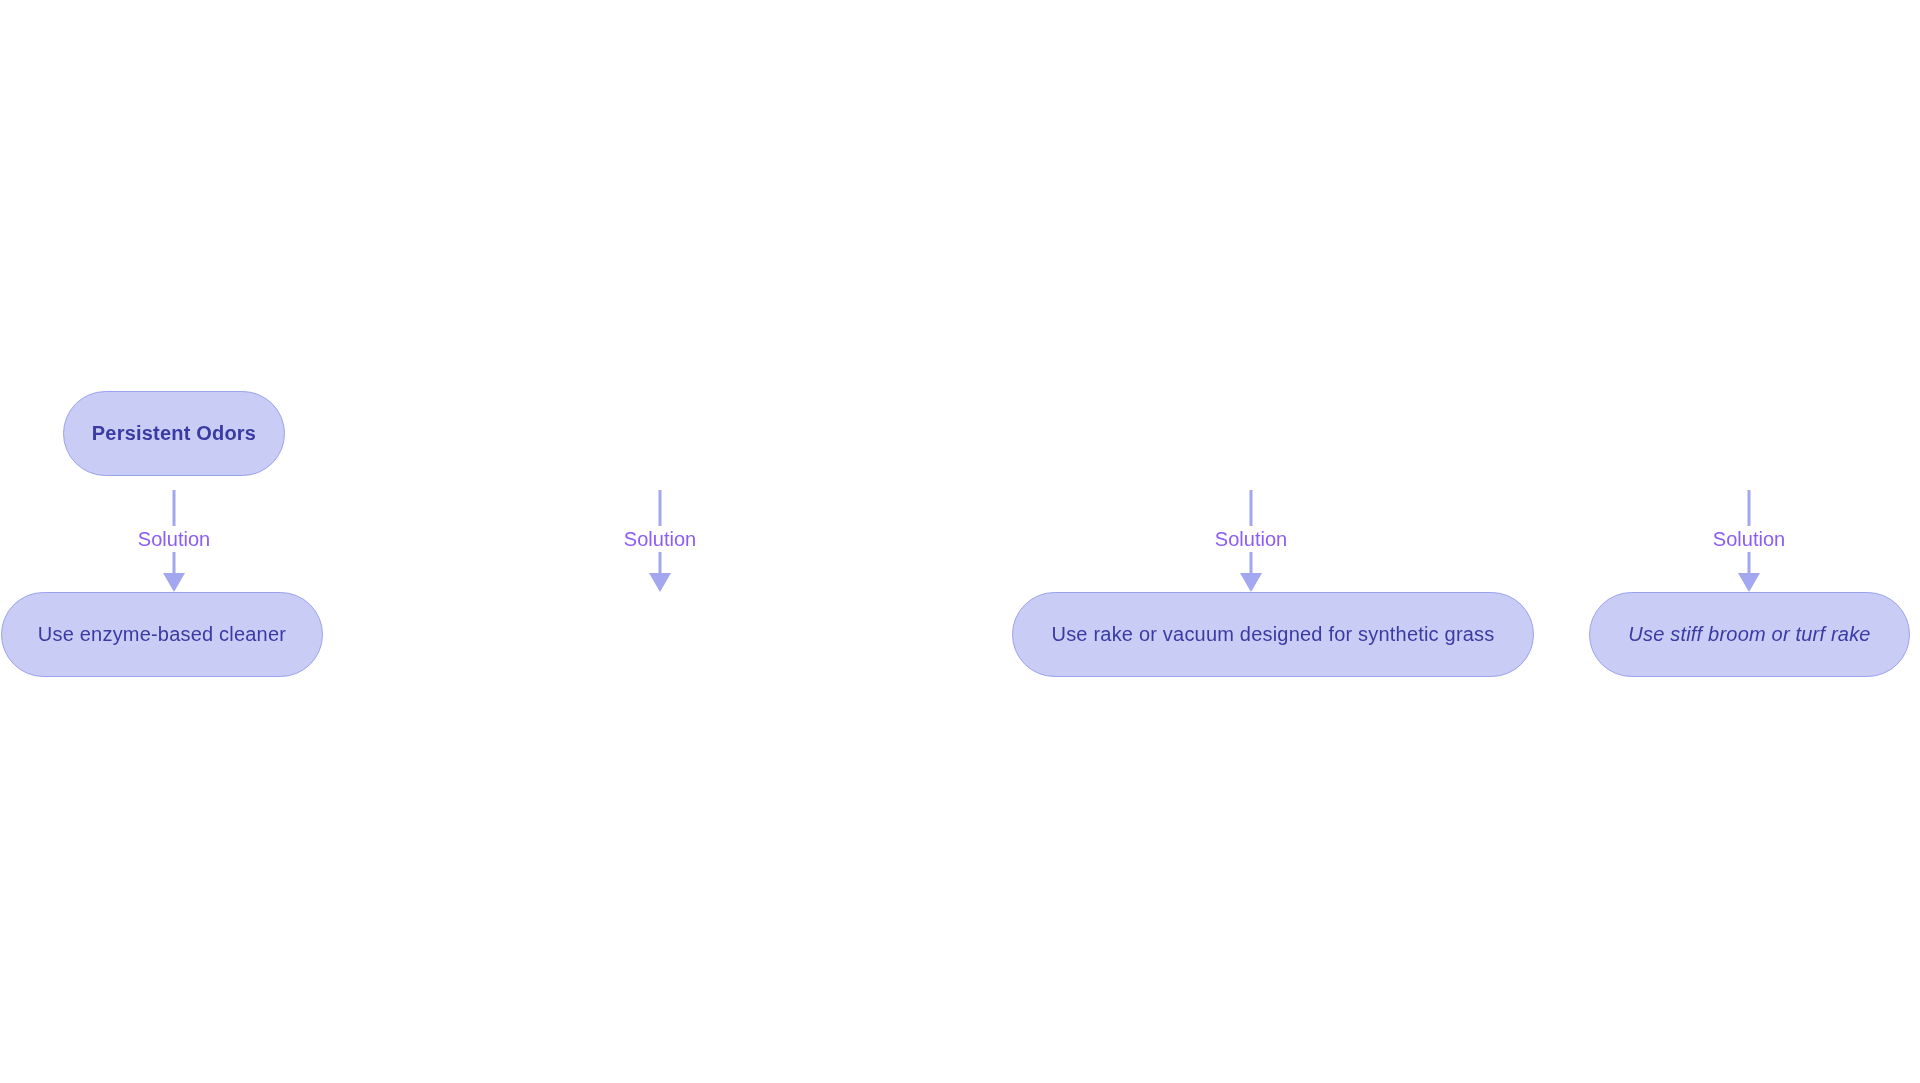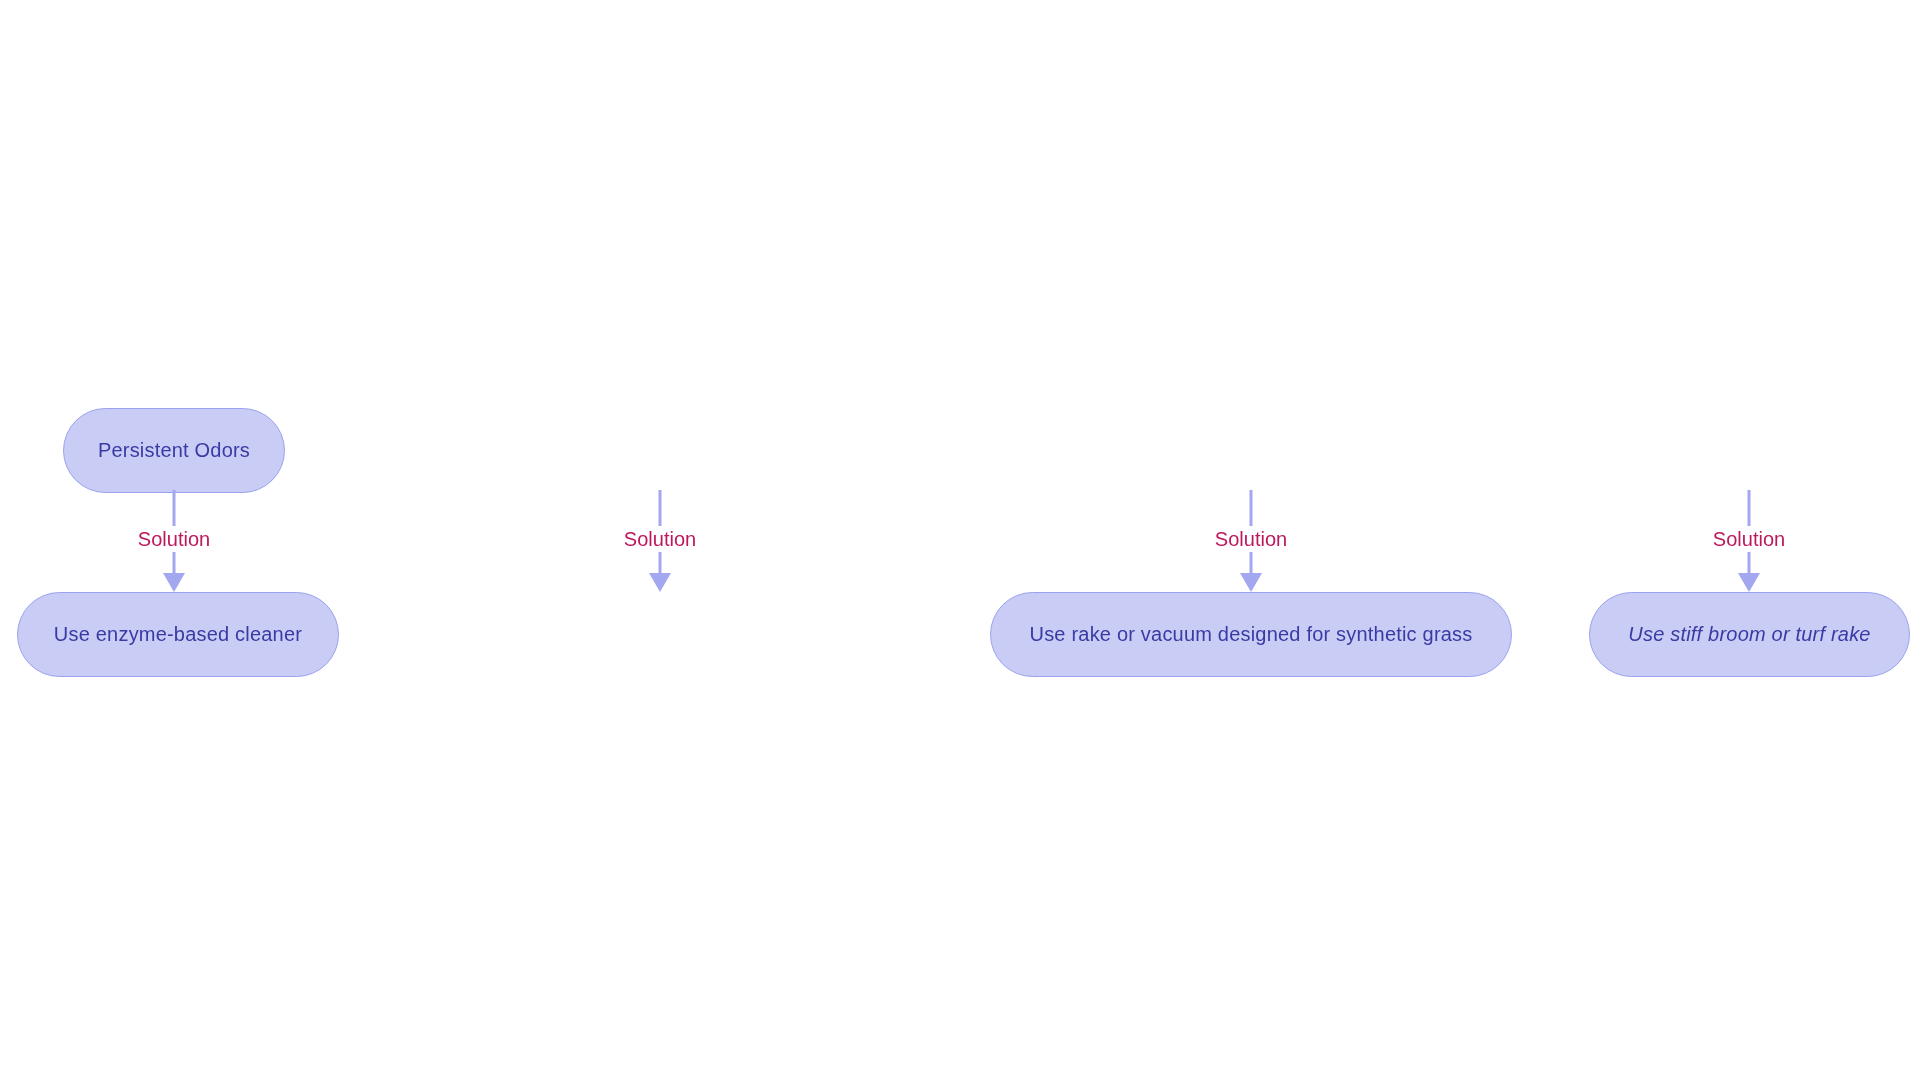--- a/index.html
+++ b/index.html
@@ -23,21 +23,21 @@
     border: 1.6px solid #9aa1ee;
     box-sizing: border-box;
     display: flex;
     align-items: center;
     justify-content: center;
     color: #3a3aa3;
     font-size: 20px;
     letter-spacing: 0.2px;
     white-space: nowrap;
   }
-  .node--problem { top: 408px; }
+  .node--problem { top: 391px; font-weight: bold; }
   .node--solution { top: 592px; }
   .connector {
     position: absolute;
     top: 490px;
     width: 140px;
     height: 102px;
   }
   .connector .line {
     position: absolute;
     left: 50%;
@@ -47,21 +47,21 @@
     transform: translateX(-50%);
     background: #a2a7f0;
   }
   .connector .edge-label {
     position: absolute;
     left: 0;
     top: 36px;
     width: 100%;
     text-align: center;
     background: #ffffff;
-    color: #be185d;
+    color: #8b5cf6;
     font-size: 20px;
     line-height: 26px;
   }
   .connector .arrowhead {
     position: absolute;
     left: 50%;
     top: 83px;
     transform: translateX(-50%);
     width: 0;
     height: 0;
@@ -74,34 +74,34 @@
 <body>
 
 <div class="canvas">
 
   <div class="node node--problem" style="left:63px; width:222px;">Persistent Odors</div>
   <div class="connector" style="left:104px;">
     <div class="line"></div>
     <div class="edge-label">Solution</div>
     <div class="arrowhead"></div>
   </div>
-  <div class="node node--solution" style="left:17px; width:322px;">Use enzyme-based cleaner</div>
+  <div class="node node--solution" style="left:1px; width:322px;">Use enzyme-based cleaner</div>
 
   <div class="connector" style="left:590px;">
     <div class="line"></div>
     <div class="edge-label">Solution</div>
     <div class="arrowhead"></div>
   </div>
 
   <div class="connector" style="left:1181px;">
     <div class="line"></div>
     <div class="edge-label">Solution</div>
     <div class="arrowhead"></div>
   </div>
-  <div class="node node--solution" style="left:990px; width:522px;text-align:center;">Use rake or vacuum designed for synthetic grass</div>
+  <div class="node node--solution" style="left:1012px; width:522px;text-align:center;">Use rake or vacuum designed for synthetic grass</div>
 
   <div class="connector" style="left:1679px;">
     <div class="line"></div>
     <div class="edge-label">Solution</div>
     <div class="arrowhead"></div>
   </div>
   <div class="node node--solution" style="left:1589px; width:321px;font-style:italic;">Use stiff broom or turf rake</div>
 
 </div>
 

